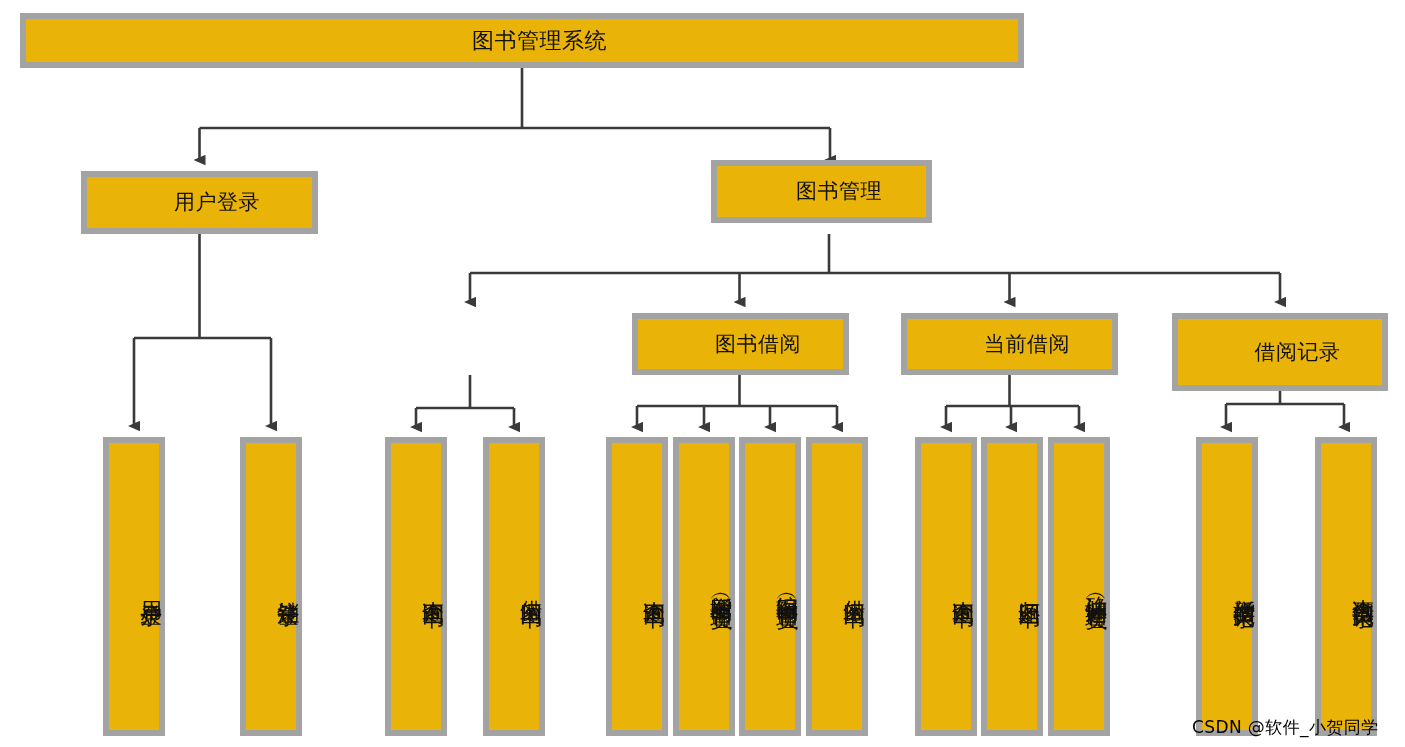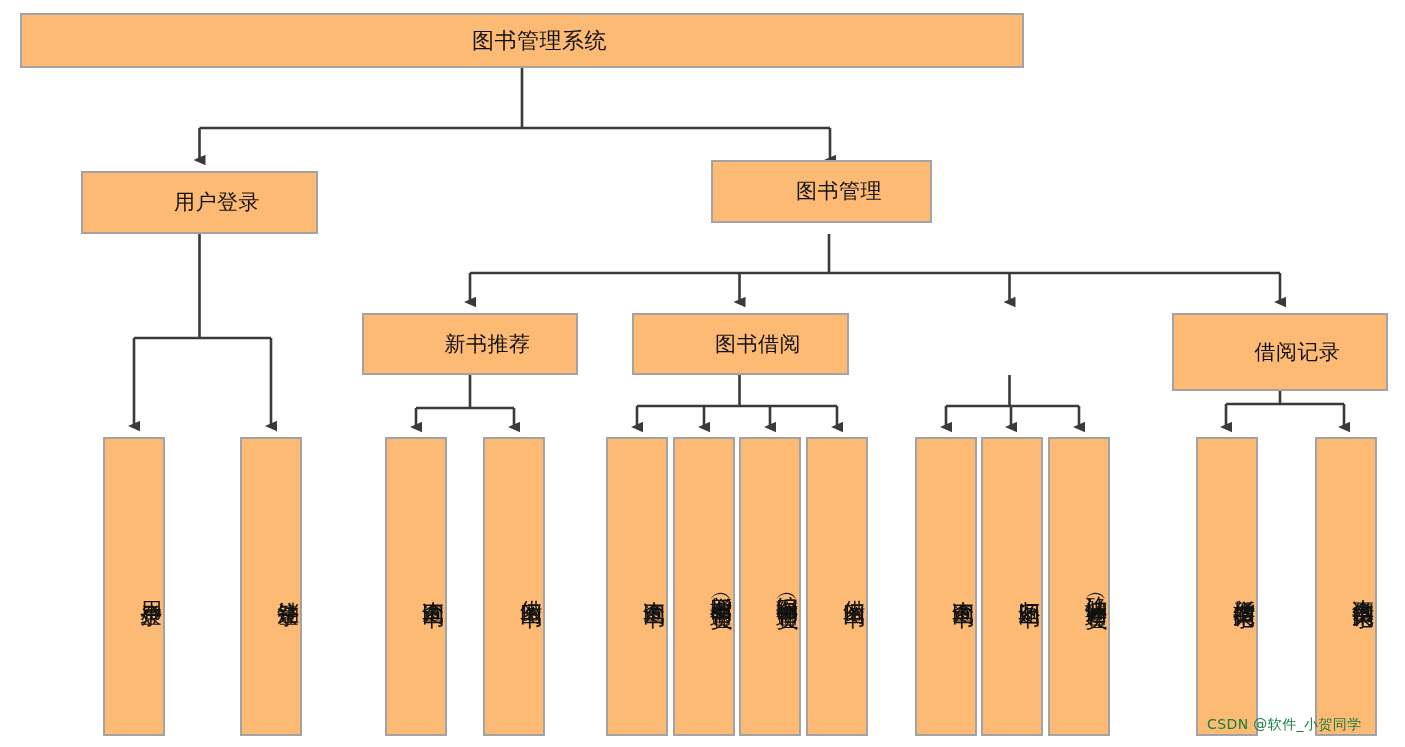--- a/index.html
+++ b/index.html
@@ -21,22 +21,22 @@
     position: absolute;
     left: 0;
     top: 0;
     width: 1405px;
     height: 747px;
     pointer-events: none;
   }
   .node {
     position: absolute;
     box-sizing: border-box;
-    background: #fdba74;
-    border: 2px solid #a3a3a3;
+    background: #eab308;
+    border: 6px solid #a3a3a3;
     display: flex;
     align-items: center;
     justify-content: center;
     color: #111111;
     padding-left: 35px;
   }
   .node .lbl {
     display: block;
     text-align: center;
     line-height: 1.18;
@@ -57,26 +57,25 @@
   .node.vert .lbl {
     writing-mode: vertical-rl;
     text-orientation: upright;
     font-size: 22px;
     line-height: 1.06;
     letter-spacing: 2px;
     white-space: nowrap;
   }
   .watermark {
     position: absolute;
-    font-size: 14px;
-    color: #15803d;
+    font-size: 17px;
+    color: #000000;
     white-space: nowrap;
     letter-spacing: 0.4px;
     font-family: "DejaVu Sans", "Liberation Sans", sans-serif;
-    margin-left: 15px;
   }
 </style>
 </head>
 <body>
 
 <div id="canvas">
 
   <svg class="wires" viewBox="0 0 1405 747">
     <defs>
       <marker id="arrow" markerWidth="12" markerHeight="12" refX="5.2" refY="6" orient="auto" markerUnits="userSpaceOnUse">
@@ -131,25 +130,25 @@
     <span class="lbl">图书管理系统</span>
   </div>
 
   <div class="node horiz" style="left:81px; top:171px; width:237px; height:63px;">
     <span class="lbl">用户登录</span>
   </div>
   <div class="node horiz" style="left:711px; top:160px; width:221px; height:63px;">
     <span class="lbl">图书管理</span>
   </div>
 
-  <div class="node horiz" style="left:362px; top:313px; width:216px; height:62px;">
-    <span class="lbl">新书推荐</span>
-  </div>
   <div class="node horiz" style="left:632px; top:313px; width:217px; height:62px;">
     <span class="lbl">图书借阅</span>
+  </div>
+  <div class="node horiz" style="left:901px; top:313px; width:217px; height:62px;">
+    <span class="lbl">当前借阅</span>
   </div>
   <div class="node horiz" style="left:1172px; top:313px; width:216px; height:78px;">
     <span class="lbl">借阅记录</span>
   </div>
 
   <div class="node vert" style="left:103px; top:437px; width:62px; height:299px;">
     <span class="lbl">用户登录</span>
   </div>
   <div class="node vert" style="left:240px; top:437px; width:62px; height:299px;">
     <span class="lbl">注销登录</span>

